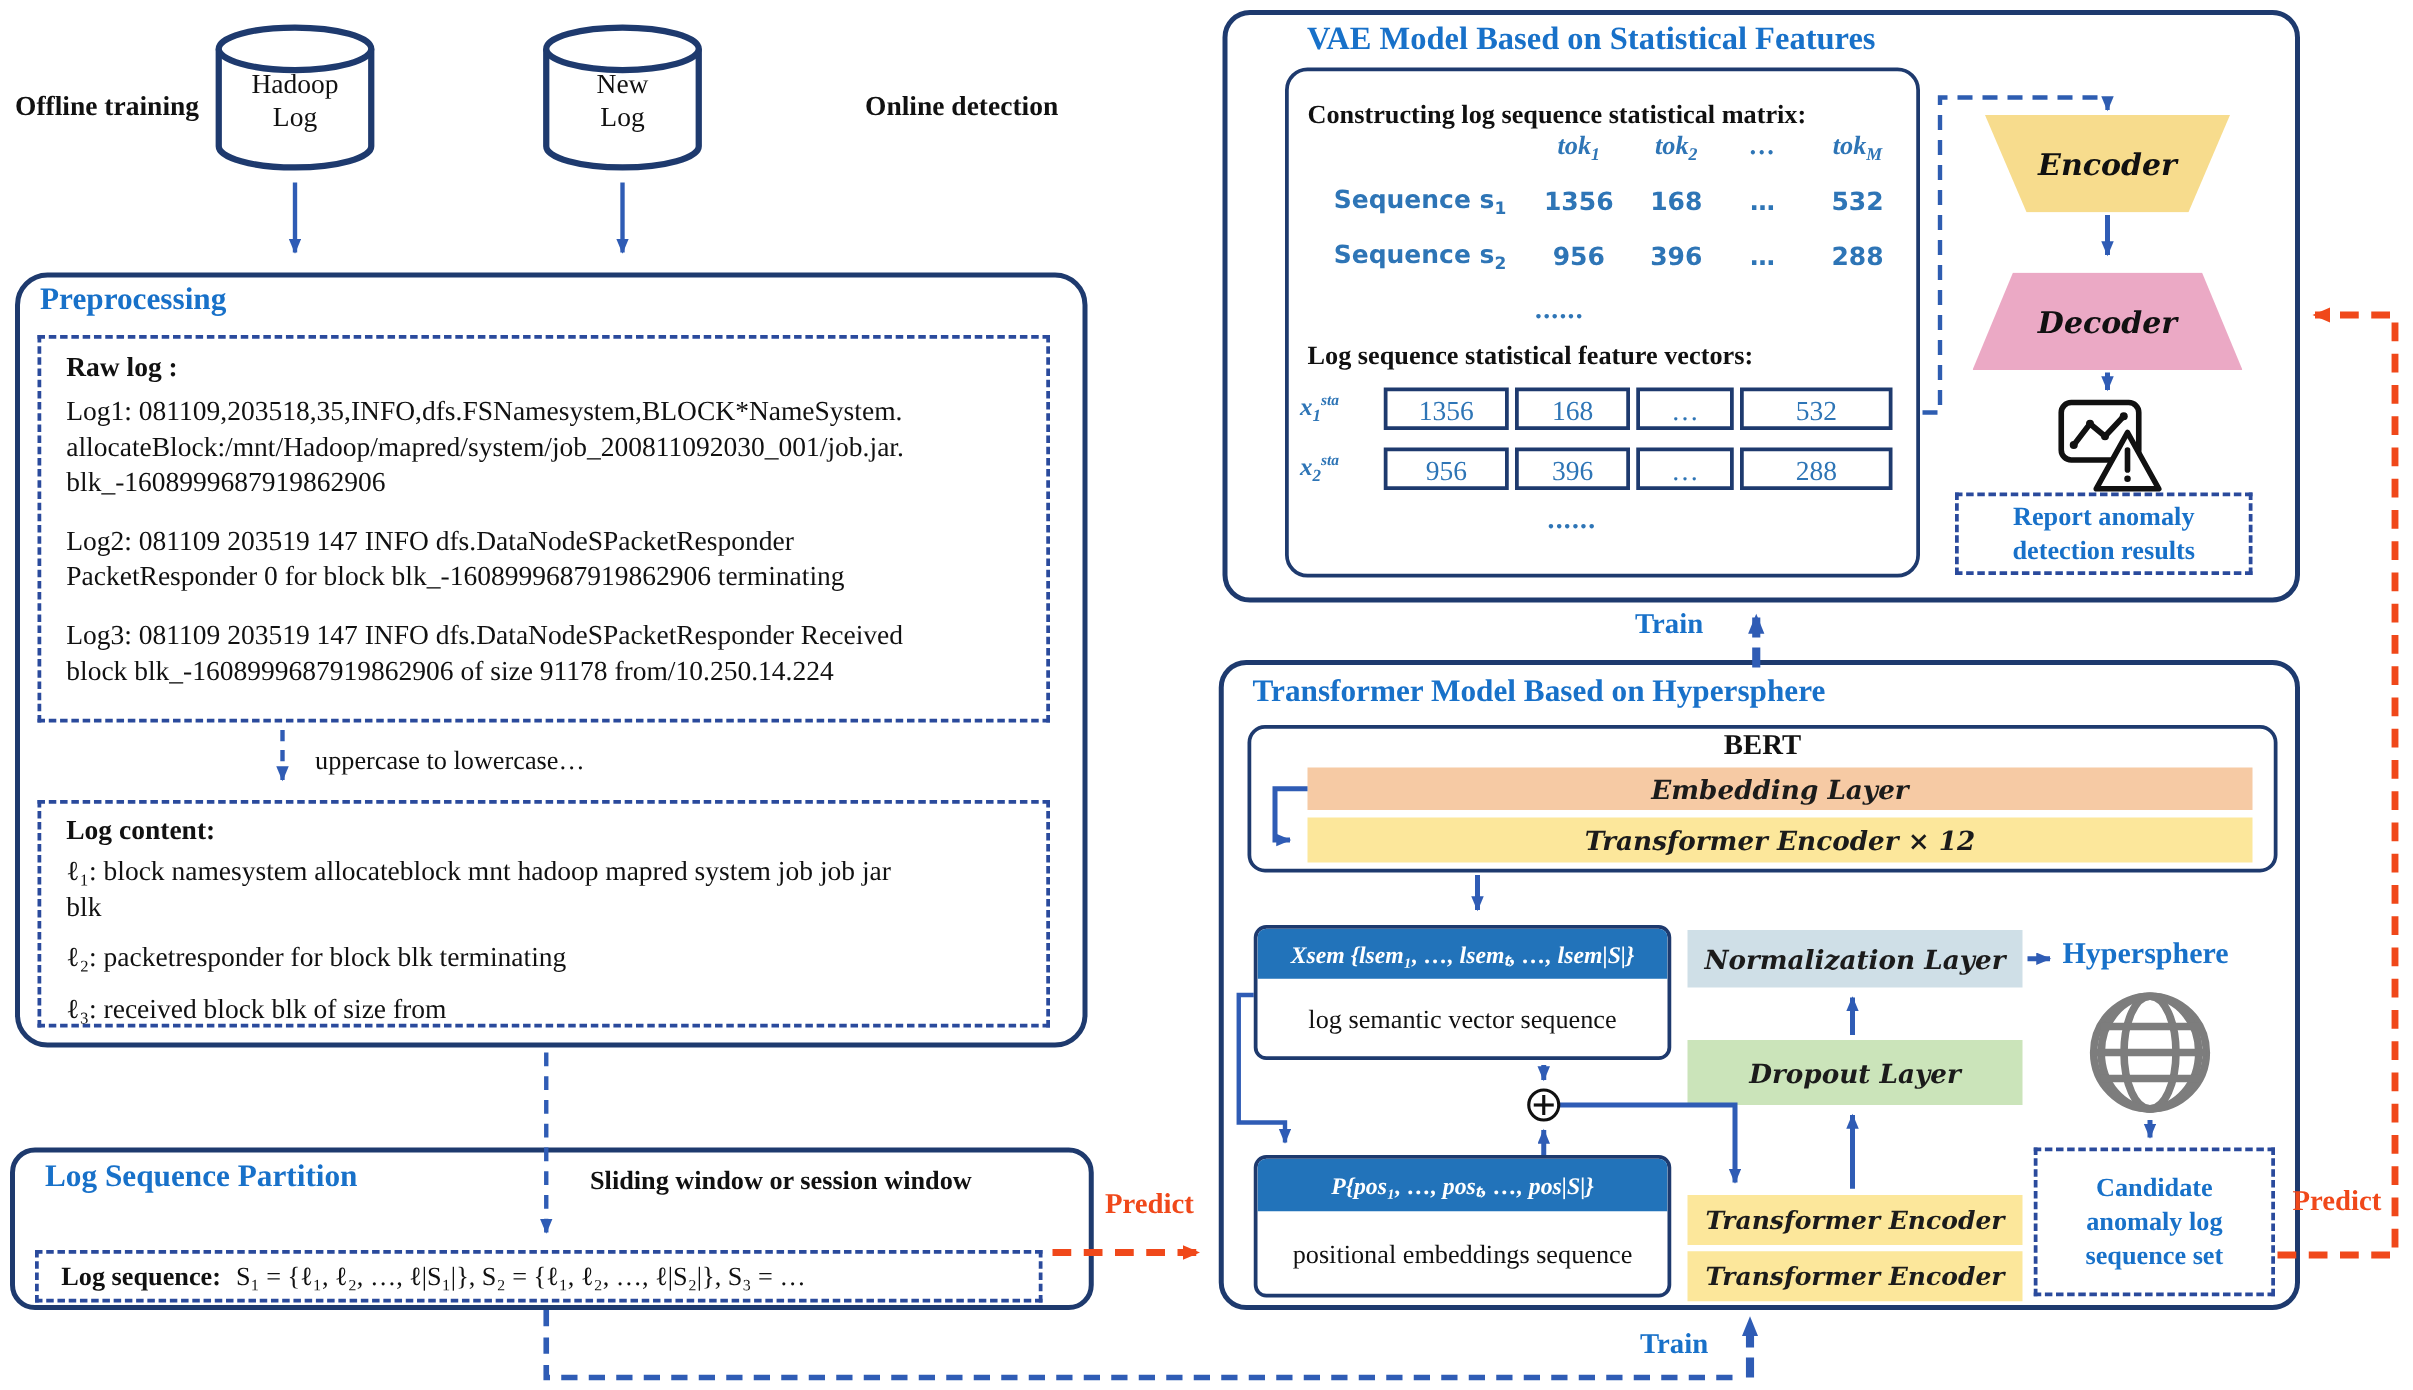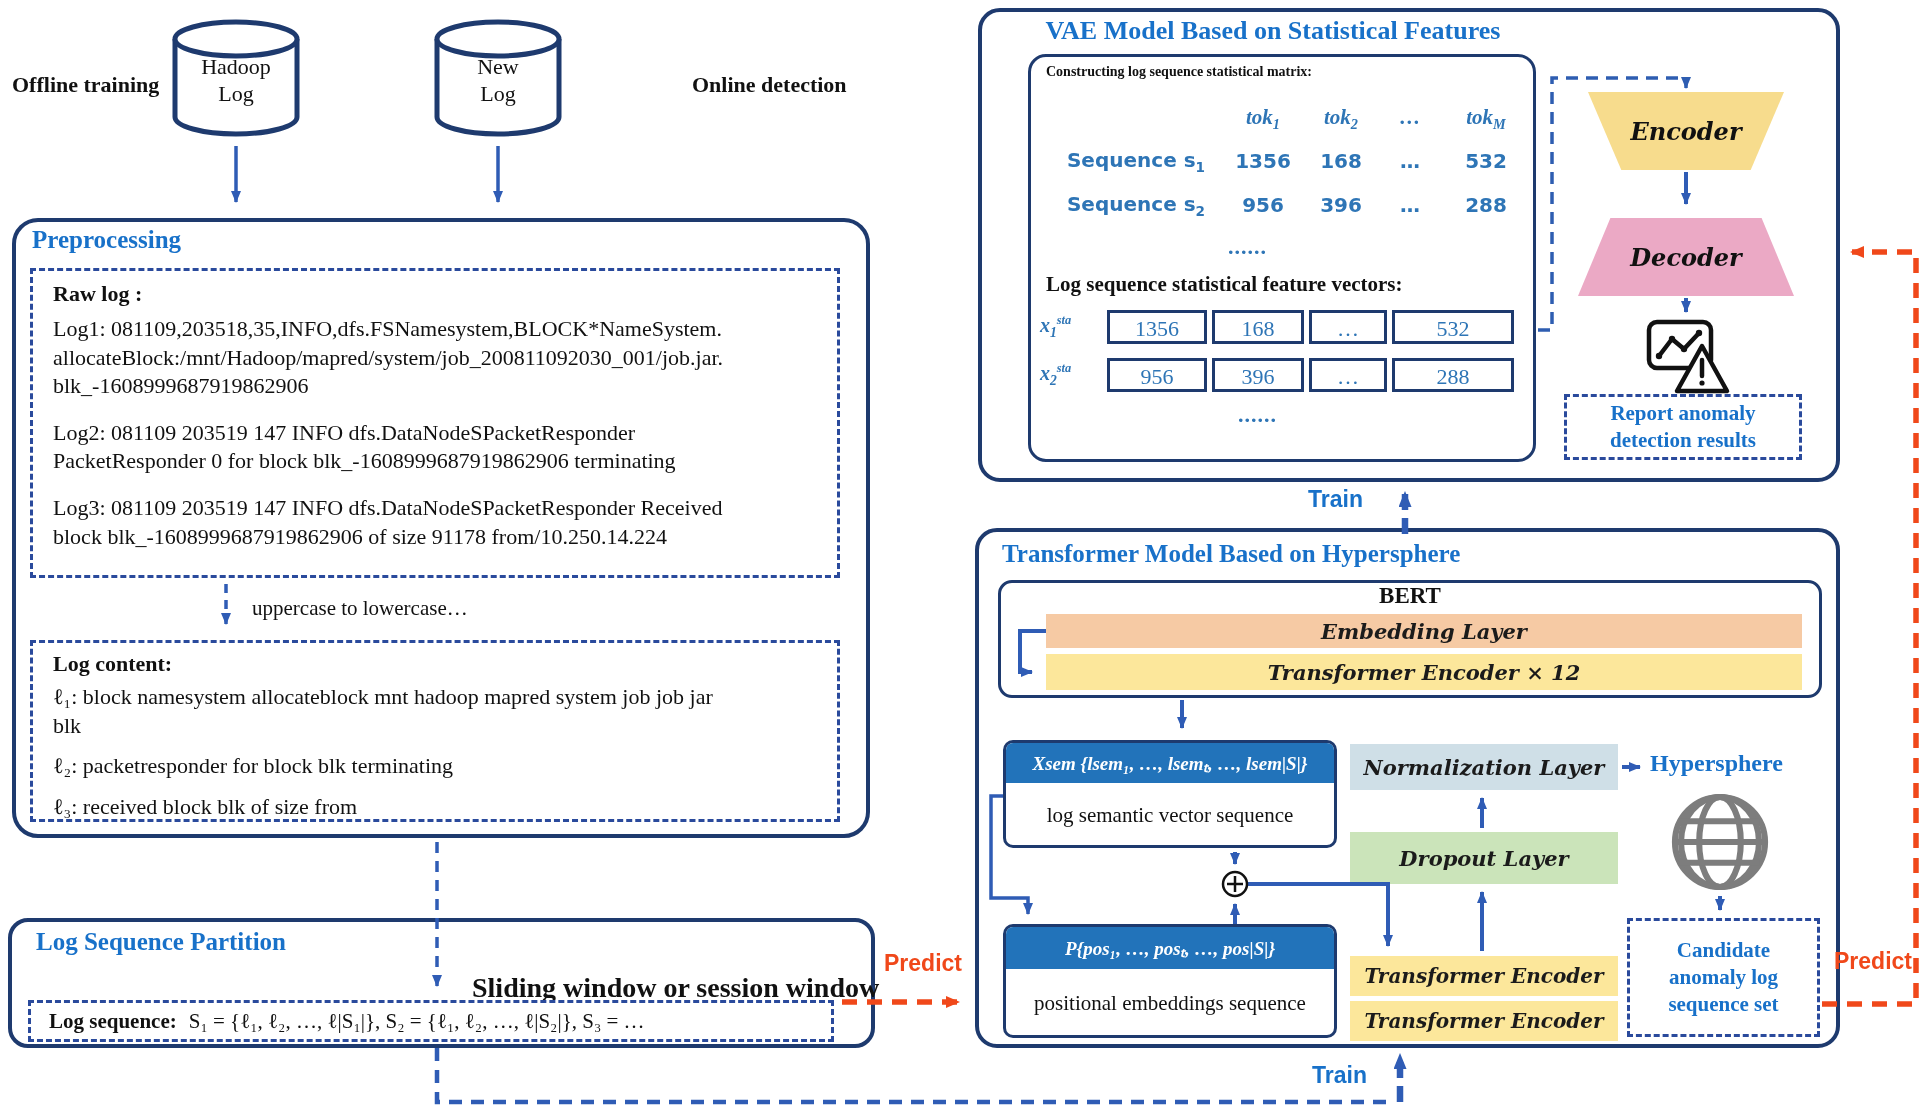--- a/index.html
+++ b/index.html
@@ -26,21 +26,21 @@
   .mc{text-align:center;color:#2e75b6}
   .mh{font-style:italic;font-weight:bold;font-size:21px;font-family:"Liberation Serif",serif}
   .mv{font-weight:bold;font-size:20px;font-family:"DejaVu Sans",sans-serif}
   .mlab{font-weight:bold;font-size:20px;font-family:"DejaVu Sans",sans-serif;text-align:center;color:#2e75b6}
   .vrow{position:absolute;display:flex;gap:5px;align-items:center}
   .vlab{width:62px;color:#2e75b6;font-style:italic;font-weight:bold;font-size:20px;
         font-family:"Liberation Serif","DejaVu Sans",serif}
   .vcell{height:34px;line-height:31px;text-align:center;border:3px solid #1e3a6e;color:#2e75b6;
          font-size:22px;font-family:"Liberation Serif",serif;box-sizing:border-box;background:#fff}
   .dots{color:#2e75b6;font-weight:bold;font-size:22px;letter-spacing:1px}
-  .flowlab{position:absolute;font-weight:bold;font-size:23px;font-family:Liberation Sans, sans-serif}
+  .flowlab{position:absolute;font-weight:bold;font-size:23px;font-family:Liberation Serif, serif}
   .blue{color:#1871c9}.orange{color:#f0481a}
   .bluetext{color:#1871c9;font-weight:bold}
   sub{font-size:68%}
   sup{font-size:62%}
   .overlay{position:absolute;left:0;top:0;pointer-events:none;z-index:6}
 </style>
 </head>
 <body>
 
 <div class="stage">
@@ -86,31 +86,31 @@
   <div class="dashbox" style="left:30px;top:640px;width:810px;height:182px;padding:8px 20px">
     <div class="blackbold" style="font-size:22px;margin-bottom:6px">Log content:</div>
     <div class="logtext" style="margin-bottom:12px">ℓ₁: block  namesystem  allocateblock  mnt hadoop mapred system job job jar
 blk</div>
     <div class="logtext" style="margin-bottom:12px">ℓ₂: packetresponder for block blk terminating</div>
     <div class="logtext">ℓ₃: received block blk of size from</div>
   </div>
 
   <div class="panel" style="left:8px;top:918px;width:867px;height:130px;border-radius:20px"></div>
   <div class="abs ptitle" style="left:36px;top:928px">Log Sequence Partition</div>
-  <div class="abs blackbold" style="left:472px;top:972px;font-size:28px">Sliding window or session window</div>
+  <div class="abs blackbold" style="left:472px;top:932px;font-size:21px">Sliding window or session window</div>
   <div class="dashbox" style="left:28px;top:1000px;width:806px;height:42px;padding:6px 18px">
     <span class="blackbold" style="font-size:21px">Log sequence:</span>
     <span style="font-size:21px;margin-left:8px">S₁ = {ℓ₁, ℓ₂, …, ℓ|S₁|}, S₂ = {ℓ₁, ℓ₂, …, ℓ|S₂|}, S₃ = …</span>
   </div>
 
   <div class="panel" style="left:978px;top:8px;width:862px;height:474px;border-radius:22px"></div>
   <div class="abs ptitle" style="left:988px;top:16px;width:570px;text-align:center;font-size:26px">VAE Model Based on Statistical Features</div>
 
   <div class="bluebox" style="left:1028px;top:54px;width:508px;height:408px;border-radius:18px;border-width:3.5px"></div>
-  <div class="abs blackbold" style="left:1046px;top:64px;font-size:14px">Constructing log sequence statistical matrix:</div>
+  <div class="abs blackbold" style="left:1046px;top:79px;font-size:21px">Constructing log sequence statistical matrix:</div>
 
   <div class="mrow" style="left:1048px;top:100px">
     <span class="mc" style="width:176px"></span>
     <span class="mc mh" style="width:78px"><span>tok</span><sub>1</sub></span>
     <span class="mc mh" style="width:78px"><span>tok</span><sub>2</sub></span>
     <span class="mc mh" style="width:60px"><span>…</span><sub></sub></span>
     <span class="mc mh" style="width:92px"><span>tok</span><sub>M</sub></span>
   </div>
 
   <div class="mrow" style="left:1048px;top:142px">

